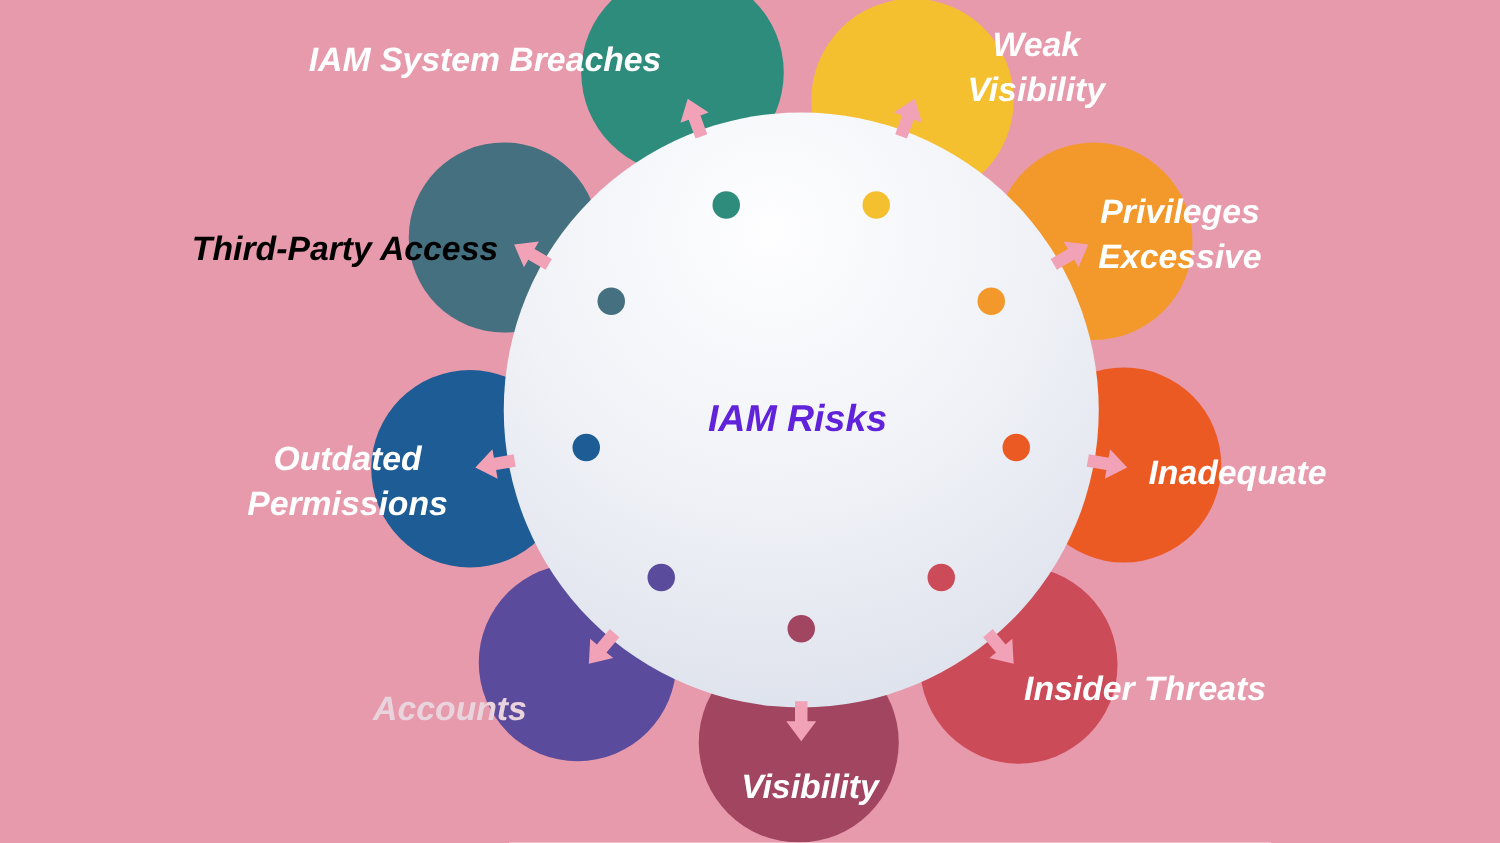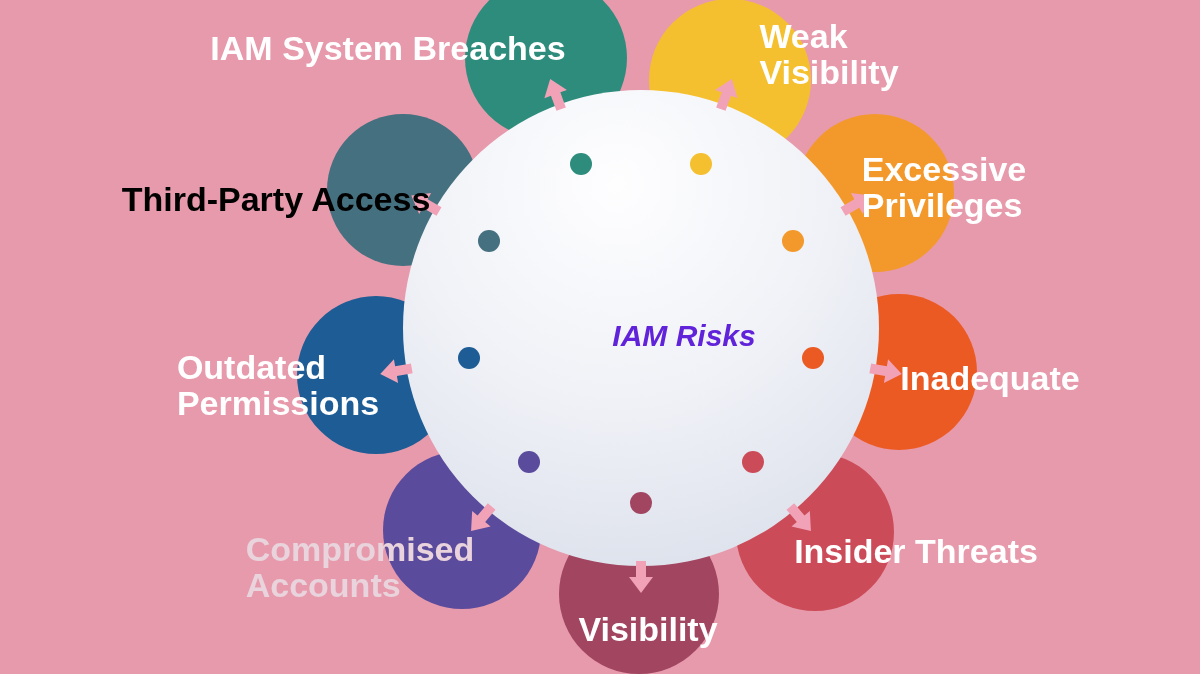--- a/index.html
+++ b/index.html
@@ -34,36 +34,37 @@
   .arrow {
     position: absolute;
     z-index: 4;
     width: 40px;
     height: 40px;
   }
 
   .risk-label {
     position: absolute;
     z-index: 5;
+    text-align: center;
     font-weight: bold;
-    font-size: 34px;
+    font-style: italic;
+    font-size: 27px;
     line-height: 36px;
     white-space: nowrap;
     transform: translate(-50%, -50%);
   }
 
   .center-title {
     position: absolute;
     z-index: 5;
     font-weight: bold;
     font-style: italic;
     font-size: 30px;
     white-space: nowrap;
     transform: translate(-50%, -50%);
-    margin-left: 46px;
   }
 </style>
 </head>
 <body>
 
 <div class="stage" id="stage" style="background: rgb(231, 154, 171);">
   <div class="center-circle" id="center-circle" style="left: 403px; top: 90px; height: 476px; width: 476px;"></div>
   <div class="center-title" id="center-title" style="left: 638px; top: 336px; color: rgb(97, 35, 218);">IAM Risks</div>
 <div class="bubble" style="left: 327px; top: 114px; height: 152px; width: 152px; background: rgb(69, 112, 127);"></div>
     <div class="dot" style="left: 478.446px; top: 229.5px; height: 22px; width: 22px; background: rgb(69, 112, 127);"></div>
@@ -89,22 +90,22 @@
     <div class="risk-label" style="left: 803px; top: 54px; color: rgb(255, 255, 255); margin-left: 26px;">
       <div>Weak</div>
       <div>Visibility</div>
     </div>
     <div class="bubble" style="left: 796px; top: 114px; height: 158px; width: 158px; background: rgb(243, 153, 43);"></div>
     <div class="dot" style="left: 781.554px; top: 229.5px; height: 22px; width: 22px; background: rgb(243, 153, 43);"></div>
     <svg class="arrow" viewBox="0 0 40 40" style="left: 835.774px; top: 184px; transform: rotate(-30deg);">
       <path d="M5 15 L21 15 L21 8 L37 20 L21 32 L21 25 L5 25 Z" fill="#F1A2B6"></path>
     </svg>
     <div class="risk-label" style="left: 944px; top: 187px; color: rgb(255, 255, 255);">
+      <div>Privileges</div>
       <div>Excessive</div>
-      <div>Privileges</div>
     </div>
     <div class="bubble" style="left: 821px; top: 294px; height: 156px; width: 156px; background: rgb(236, 90, 36);"></div>
     <div class="dot" style="left: 802.341px; top: 347.388px; height: 22px; width: 22px; background: rgb(236, 90, 36);"></div>
     <svg class="arrow" viewBox="0 0 40 40" style="left: 865.232px; top: 351.065px; transform: rotate(10deg);">
       <path d="M5 15 L21 15 L21 8 L37 20 L21 32 L21 25 L5 25 Z" fill="#F1A2B6"></path>
     </svg>
     <div class="risk-label" style="left: 990px; top: 378px; color: rgb(255, 255, 255);">
       <div>Inadequate</div>
     </div>
     <div class="bubble" style="left: 736px; top: 453px; height: 158px; width: 158px; background: rgb(204, 75, 88);"></div>
@@ -122,21 +123,20 @@
     </svg>
     <div class="risk-label" style="left: 648px; top: 629px; color: rgb(255, 255, 255);">
       <div>Visibility</div>
     </div>
     <div class="bubble" style="left: 383px; top: 451px; height: 158px; width: 158px; background: rgb(91, 75, 157);"></div>
     <div class="dot" style="left: 517.512px; top: 451.058px; height: 22px; width: 22px; background: rgb(91, 75, 157);"></div>
     <svg class="arrow" viewBox="0 0 40 40" style="left: 461.589px; top: 497.979px; transform: rotate(130deg);">
       <path d="M5 15 L21 15 L21 8 L37 20 L21 32 L21 25 L5 25 Z" fill="#F1A2B6"></path>
     </svg>
     <div class="risk-label" style="left: 360px; top: 567px; color: rgb(233, 211, 220);">
-      <div>Compromised</div>
       <div>Accounts</div>
     </div>
     <div class="bubble" style="left: 297px; top: 296px; height: 158px; width: 158px; background: rgb(29, 92, 148);"></div>
     <div class="dot" style="left: 457.659px; top: 347.388px; height: 22px; width: 22px; background: rgb(29, 92, 148);"></div>
     <svg class="arrow" viewBox="0 0 40 40" style="left: 376.768px; top: 351.065px; transform: rotate(170deg);">
       <path d="M5 15 L21 15 L21 8 L37 20 L21 32 L21 25 L5 25 Z" fill="#F1A2B6"></path>
     </svg>
     <div class="risk-label" style="left: 278px; top: 385px; color: rgb(255, 255, 255);">
       <div>Outdated</div>
       <div>Permissions</div>

